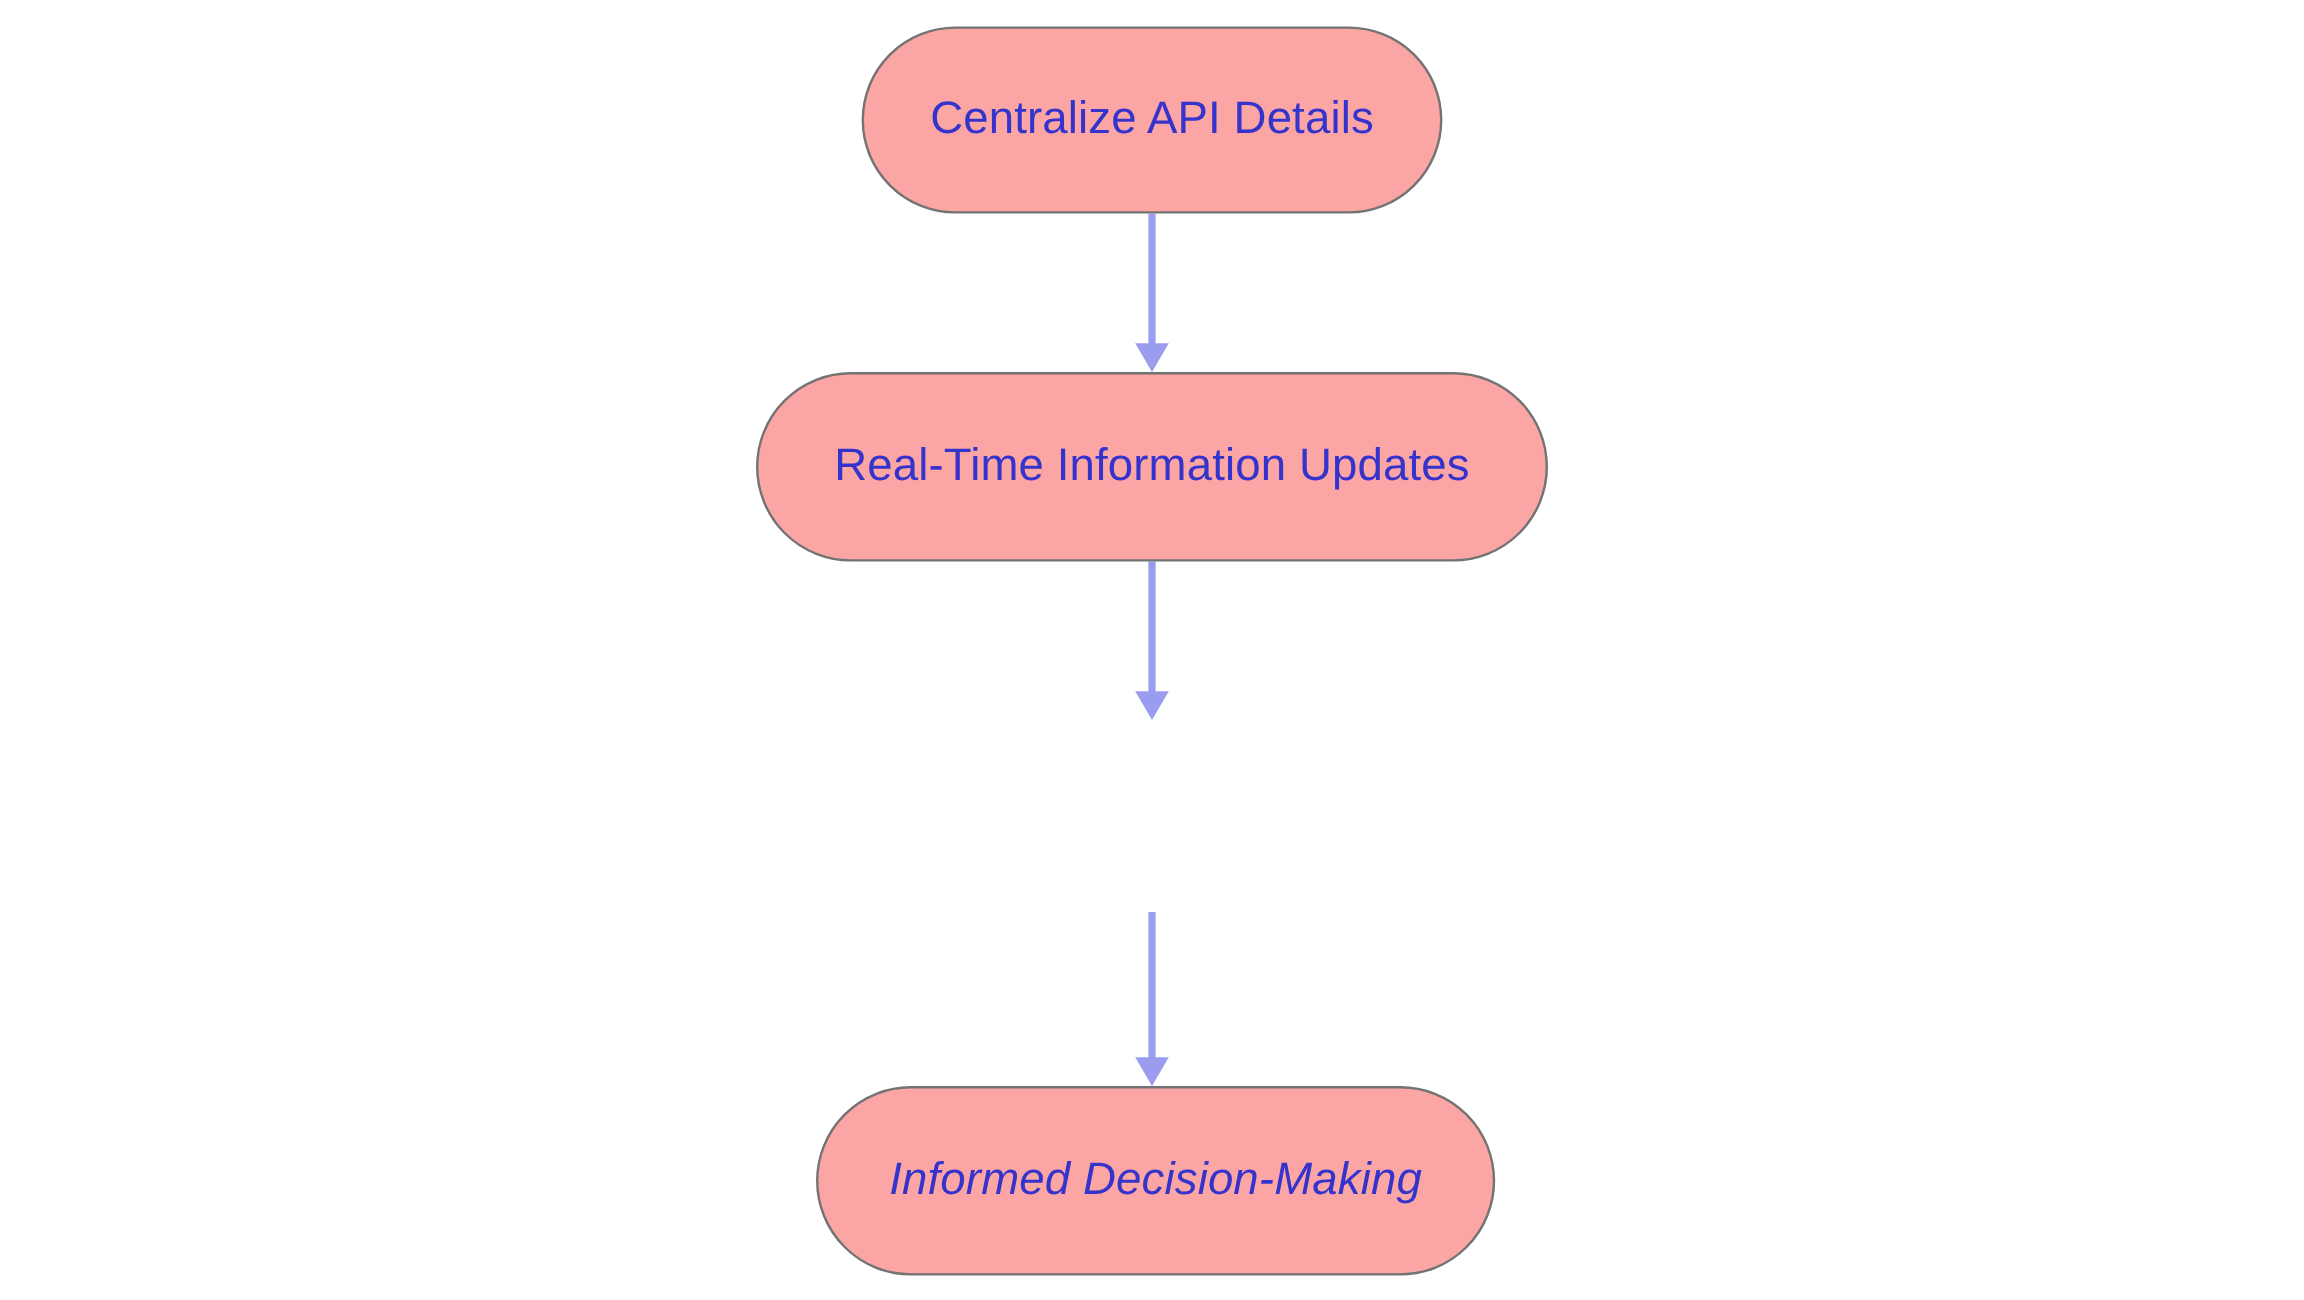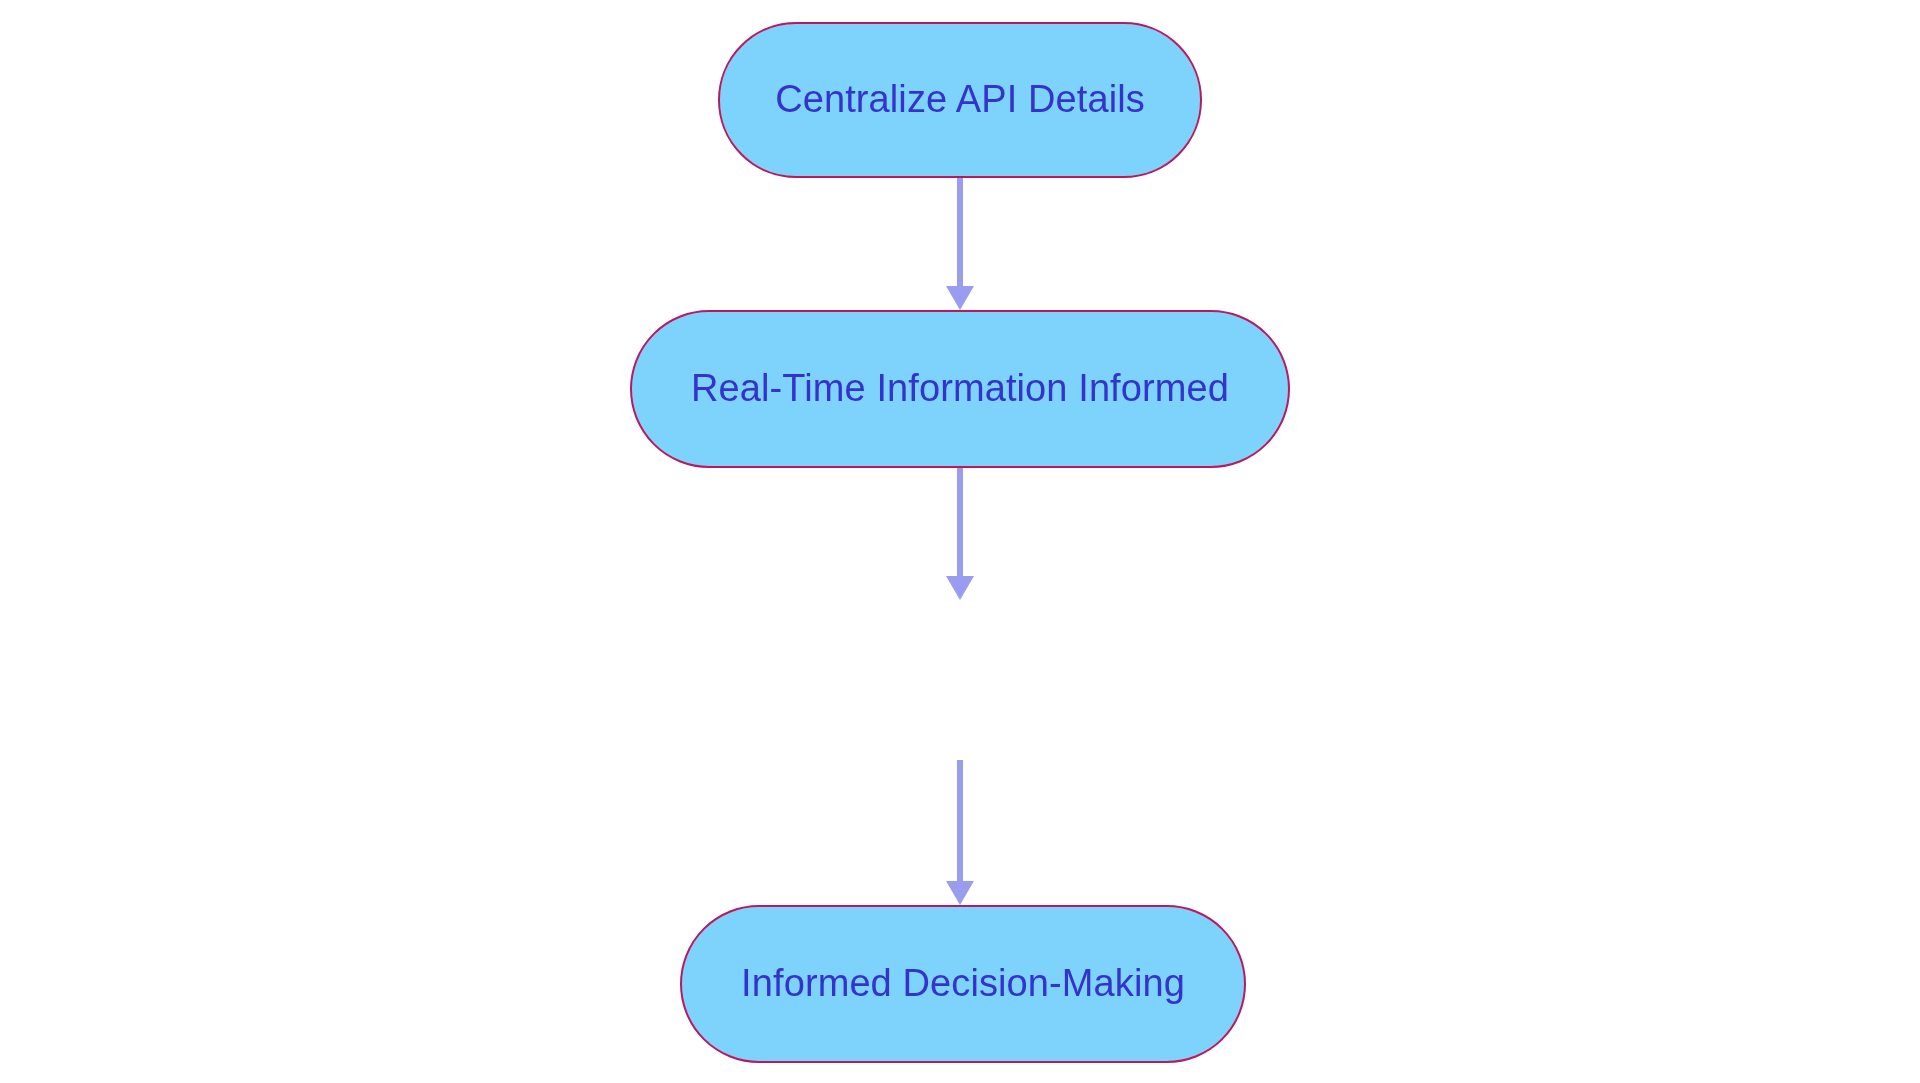--- a/index.html
+++ b/index.html
@@ -22,22 +22,22 @@
     background: #ffffff;
   }
 
   
   .node {
     position: absolute;
     box-sizing: border-box;
     display: flex;
     align-items: center;
     justify-content: center;
-    background: #7dd3fc;
-    border: 2px solid #be185d;
+    background: #fca5a5;
+    border: 2px solid #737373;
     border-radius: 999px;
     text-align: center;
     -webkit-font-smoothing: antialiased;
   }
   .node-label {
     color: #3433cc;
     font-family: "Liberation Sans", "DejaVu Sans", sans-serif;
     font-size: 38px;
     font-weight: 400;
     line-height: 1.1;
@@ -50,21 +50,21 @@
   #node-centralize-api-details {
     left: 718px;  top: 22px;  width: 484px;  height: 156px;
   }
   #node-real-time-information-updates {
     left: 630px;  top: 310px; width: 660px;  height: 158px;
   }
   #node-enhanced-accuracy-and-trust {
     left: 646px;  top: 600px; width: 634px;  height: 160px;
   }
   #node-informed-decision-making {
-    left: 680px;  top: 905px; width: 566px;  height: 158px;
+    left: 680px;  top: 905px; width: 566px;  height: 158px; font-style: italic;
   }
 
   
   .connector {
     position: absolute;
     left: 0;
     top: 0;
     width: 1920px;
     height: 1083px;
     pointer-events: none;
@@ -101,21 +101,21 @@
       <line class="connector-line" x1="960" y1="760" x2="960" y2="883"></line>
       <polygon class="connector-head" points="946,881 974,881 960,905"></polygon>
     </g>
   </svg>
 
   <div class="node" id="node-centralize-api-details">
     <span class="node-label">Centralize API Details</span>
   </div>
 
   <div class="node" id="node-real-time-information-updates">
-    <span class="node-label">Real-Time Information Informed</span>
+    <span class="node-label">Real-Time Information Updates</span>
   </div>
 
 
   <div class="node" id="node-informed-decision-making">
     <span class="node-label">Informed Decision-Making</span>
   </div>
 
 </div>
 
 </body></html>

